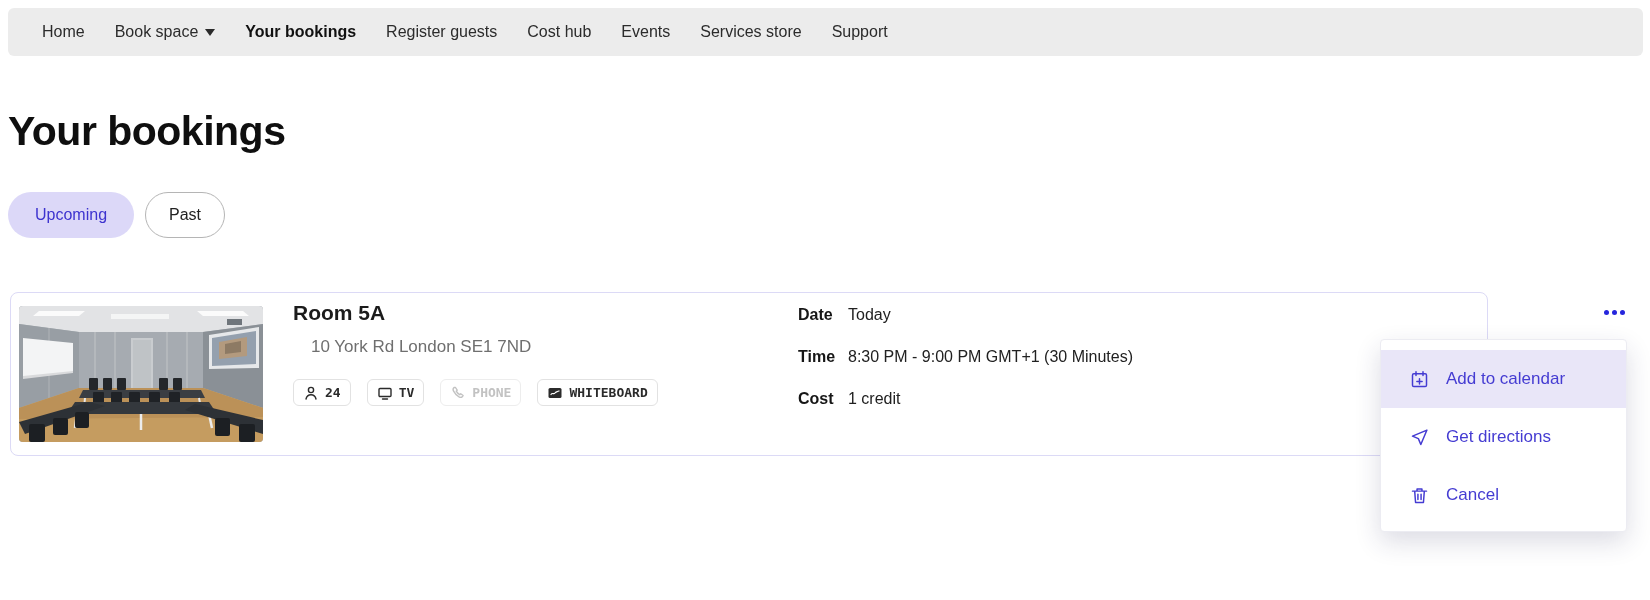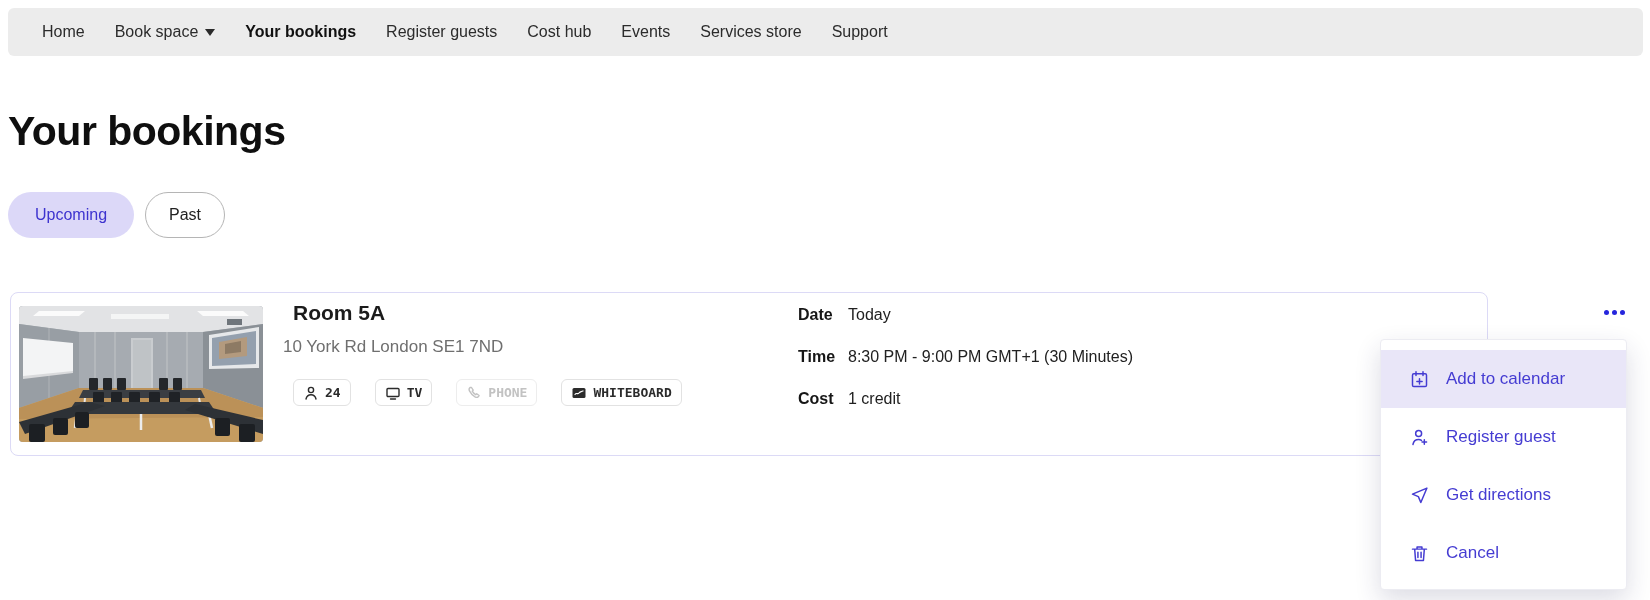--- a/index.html
+++ b/index.html
@@ -44,24 +44,24 @@
   .photo{
     position:absolute;left:8px;top:13px;width:244px;height:136px;
     border-radius:4px;overflow:hidden;background:#aeb3b8;
   }
   .photo svg{display:block;width:100%;height:100%;}
   .room-name{
     position:absolute;left:282px;top:8px;
     font-size:21px;font-weight:600;color:#1b1b1b;
   }
   .room-address{
-    position:absolute;left:272px;top:44px;
+    position:absolute;left:300px;top:44px;
     font-size:17px;color:#6f6f6f;
   }
-  .badges{position:absolute;left:282px;top:86px;display:flex;gap:24px;}
+  .badges{position:absolute;left:282px;top:86px;display:flex;gap:16px;}
   .badge{
     height:27px;border:1px solid #e2e2e2;border-radius:6px;
     display:flex;align-items:center;gap:6px;padding:0 9px;
     font-family:"DejaVu Sans Mono",monospace;font-size:13px;font-weight:700;
     color:#2b2b2b;box-sizing:border-box;background:#fff;
   }
   .badge .b-icon{width:16px;height:16px;display:block;}
   .badge.disabled{color:#c2c2c2;border-color:#ededed;}
   
   .details{position:absolute;left:787px;top:12px;display:flex;flex-direction:column;gap:23px;}
@@ -257,27 +257,20 @@
 <div class="menu">
   <div class="menu-item highlighted">
     <svg class="menu-icon" viewBox="0 0 24 24" fill="none" stroke="currentColor" stroke-width="1.7" stroke-linecap="round" stroke-linejoin="round">
       <rect x="4" y="5.5" width="16" height="14.5" rx="1.5"></rect>
       <path d="M8 3.2v4.2M16 3.2v4.2M12 11.2v6M9 14.2h6"></path>
     </svg>
     <span>Add to calendar</span>
   </div>
   <div class="menu-item">
     <svg class="menu-icon" viewBox="0 0 24 24" fill="none" stroke="currentColor" stroke-width="1.7" stroke-linecap="round" stroke-linejoin="round">
-      <circle cx="11" cy="7.5" r="3.4"></circle>
-      <path d="M4.5 20c.8-3.8 3.6-5.6 6.5-5.6 1.2 0 2.3.3 3.3.9M17.5 14.5v5.2M14.9 17.1h5.2"></path>
-    </svg>
-    <span>Register guest</span>
-  </div>
-  <div class="menu-item">
-    <svg class="menu-icon" viewBox="0 0 24 24" fill="none" stroke="currentColor" stroke-width="1.7" stroke-linecap="round" stroke-linejoin="round">
       <path d="M20.5 3.5L4 10.5l6.7 2.8 2.8 6.7z"></path>
     </svg>
     <span>Get directions</span>
   </div>
   <div class="menu-item">
     <svg class="menu-icon" viewBox="0 0 24 24" fill="none" stroke="currentColor" stroke-width="1.7" stroke-linecap="round" stroke-linejoin="round">
       <path d="M4 7h16M9.2 7V4.5h5.6V7M6.5 7l1 13h9l1-13M10.2 10.5v6.2M13.8 10.5v6.2"></path>
     </svg>
     <span>Cancel</span>
   </div>

